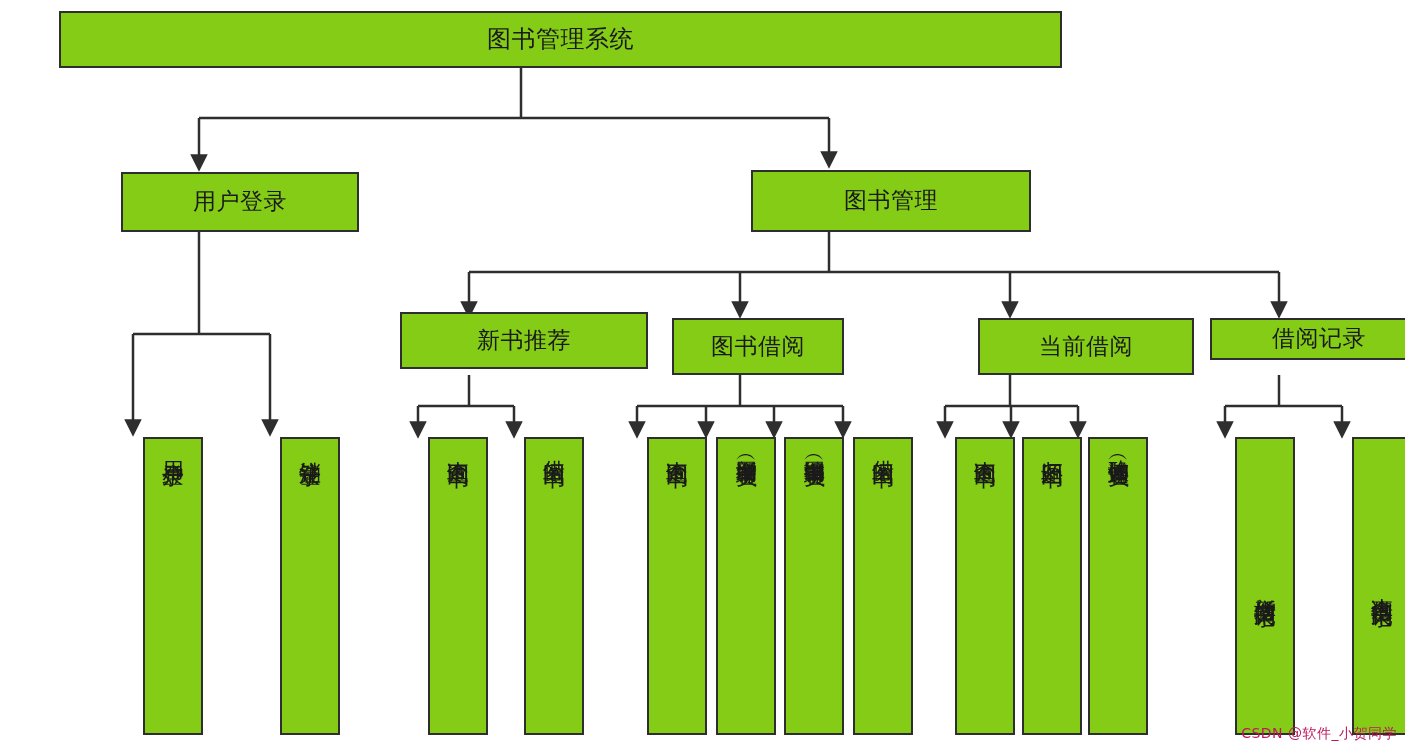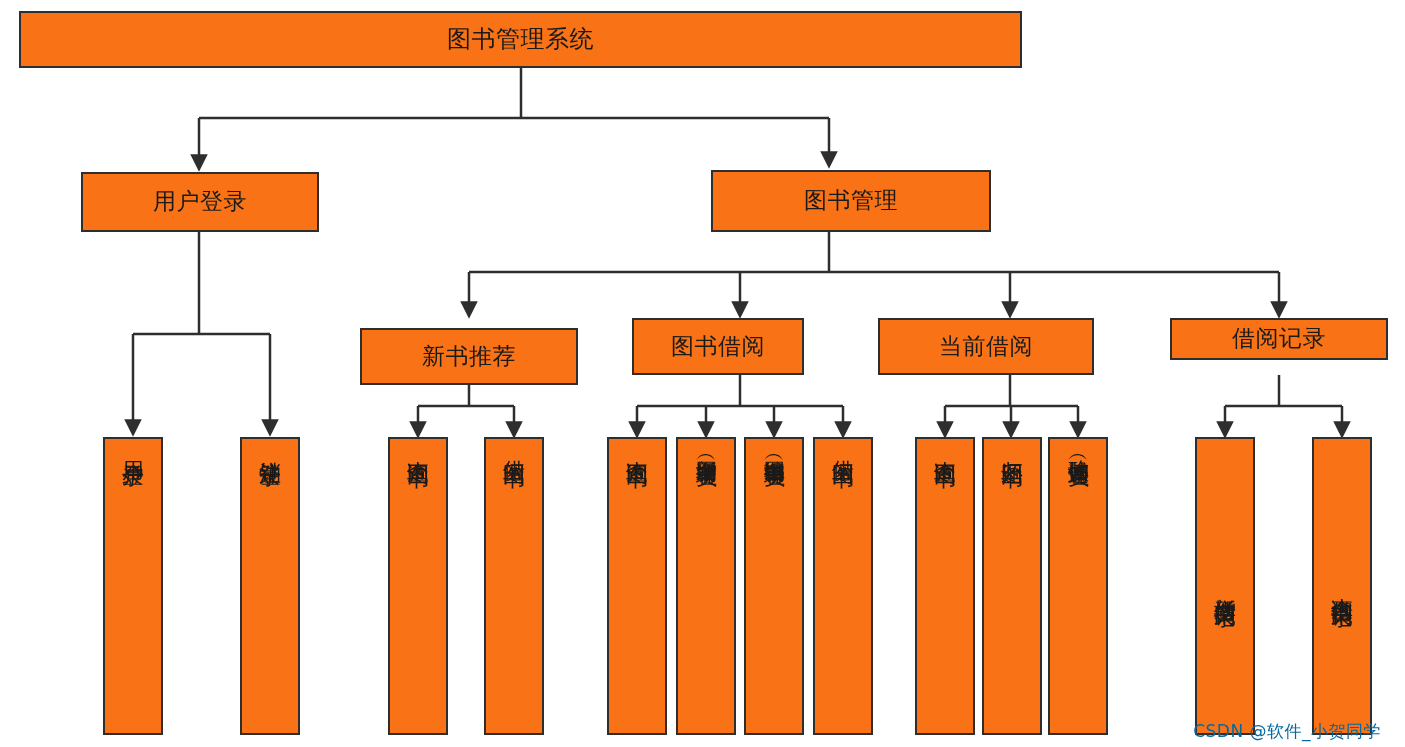--- a/index.html
+++ b/index.html
@@ -25,25 +25,26 @@
     left: 0;
     top: 0;
     width: 1405px;
     height: 747px;
     pointer-events: none;
   }
   .node {
     position: absolute;
     box-sizing: border-box;
     border: 2.5px solid #2e2e2e;
-    background: #f97316;
+    background: #84cc16;
     display: flex;
     align-items: center;
     justify-content: center;
     overflow: hidden;
+    margin-left: 40px;
   }
   .node-label {
     color: #1a1a1a;
     line-height: 1.18;
     text-align: center;
     white-space: nowrap;
     letter-spacing: 0.5px;
   }
   .node.horizontal .node-label {
     writing-mode: horizontal-tb;
@@ -66,24 +67,24 @@
   .node.vertical.tall .node-label {
     font-size: 21px;
     letter-spacing: 1px;
   }
   .node.vertical.centered {
     align-items: center;
     padding-top: 0;
   }
   .watermark {
     position: absolute;
-    right: 24px;
+    right: 8px;
     bottom: 4px;
-    font-size: 17px;
-    color: #0369a1;
+    font-size: 14px;
+    color: #be185d;
     letter-spacing: 0.5px;
     white-space: nowrap;
   }
 </style>
 </head>
 <body>
 
 <div id="diagram-root">
 
   <svg class="connectors" viewBox="0 0 1405 747" xmlns="http://www.w3.org/2000/svg">
@@ -141,29 +142,29 @@
   </div>
 
   <div class="node horizontal" style="left:81px; top:172px; width:238px; height:60px;">
     <span class="node-label">用户登录</span>
   </div>
 
   <div class="node horizontal" style="left:711px; top:170px; width:280px; height:62px;">
     <span class="node-label">图书管理</span>
   </div>
 
-  <div class="node horizontal" style="left:360px; top:328px; width:218px; height:57px;">
+  <div class="node horizontal" style="left:360px; top:312px; width:248px; height:57px;">
     <span class="node-label">新书推荐</span>
   </div>
 
   <div class="node horizontal" style="left:632px; top:318px; width:172px; height:57px;">
     <span class="node-label">图书借阅</span>
   </div>
 
-  <div class="node horizontal" style="left:878px; top:318px; width:216px; height:57px;align-items:center;">
+  <div class="node horizontal" style="left:938px; top:318px; width:216px; height:57px;align-items:center;">
     <span class="node-label">当前借阅</span>
   </div>
 
   <div class="node horizontal" style="left:1170px; top:318px; width:218px; height:42px;">
     <span class="node-label">借阅记录</span>
   </div>
 
   <div class="node vertical" style="left:103px; top:437px; width:60px; height:298px;">
     <span class="node-label">用户登录</span>
   </div>

